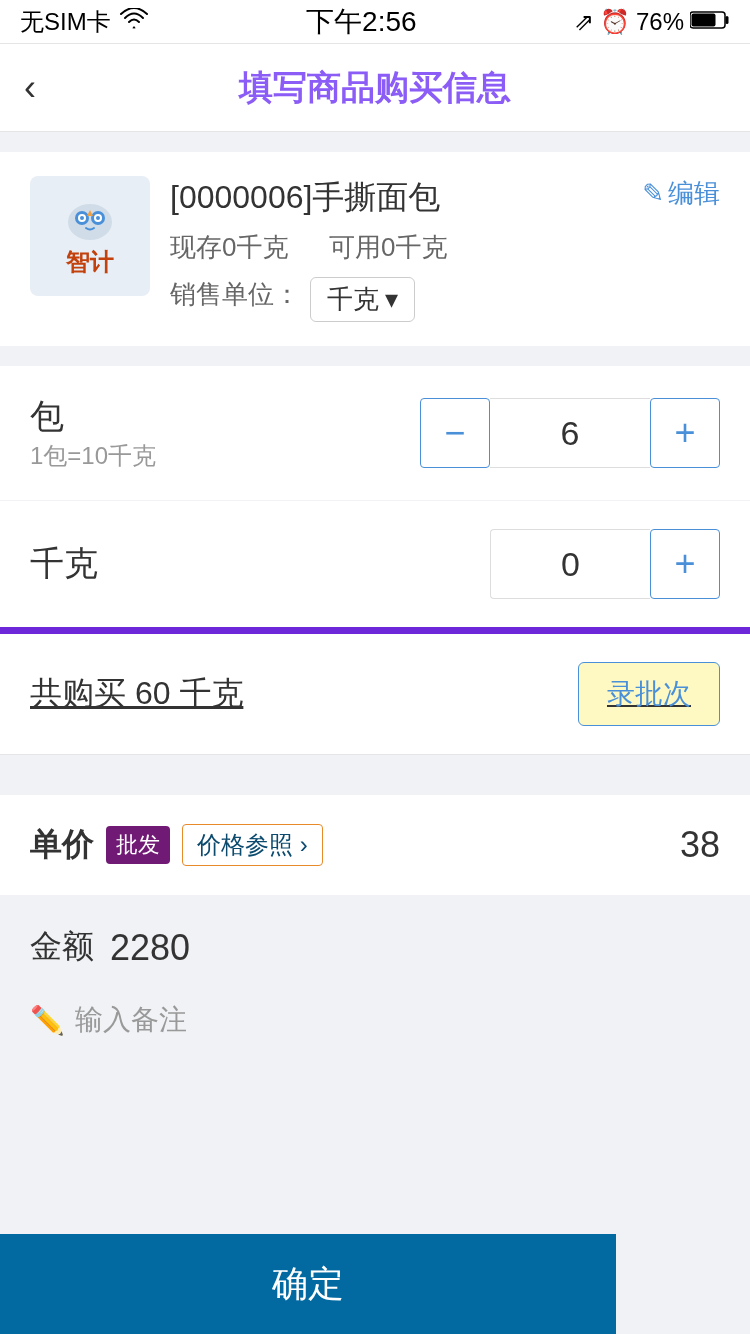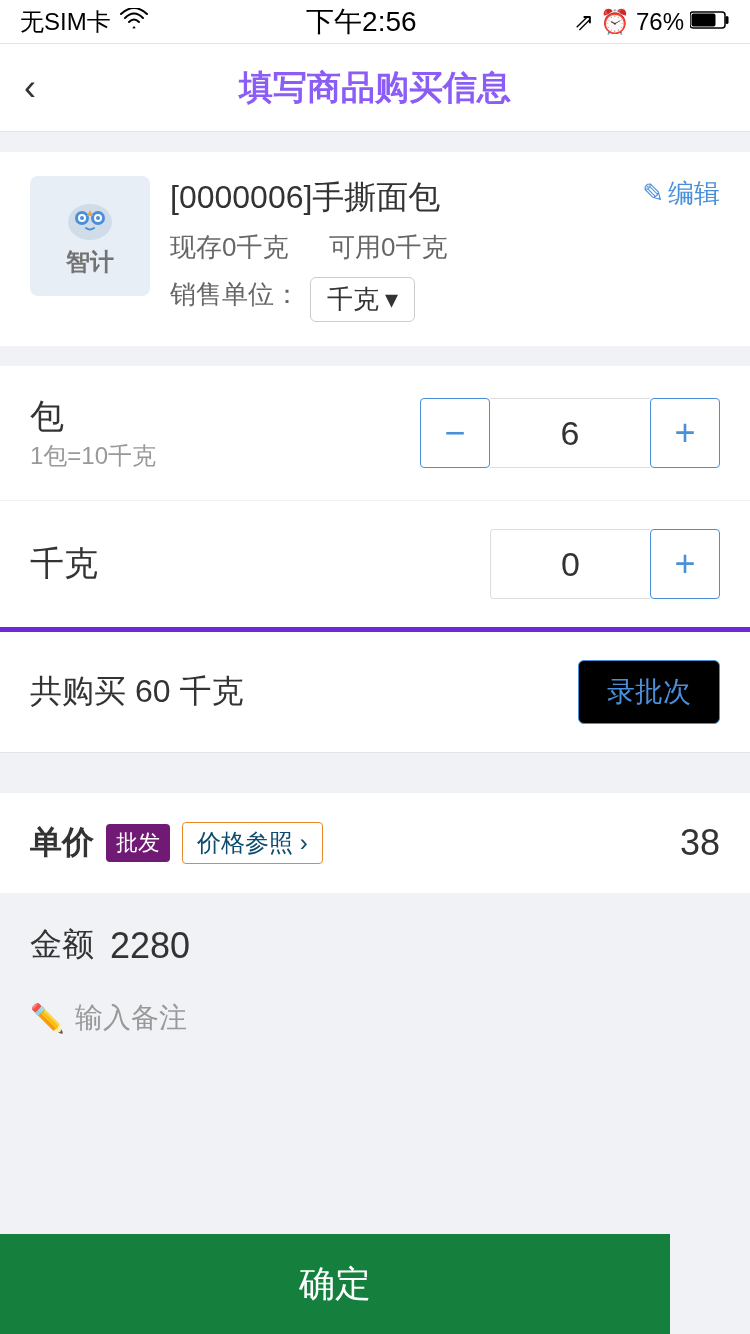--- a/index.html
+++ b/index.html
@@ -201,21 +201,21 @@
       padding: 28px 30px;
       margin-top: 0;
     }
     .summary-text { font-size: 32px; color: #333; }
     .batch-btn {
       border: 1px solid #4a90d9;
       border-radius: 6px;
       padding: 12px 28px;
       font-size: 28px;
       color: #4a90d9;
-      background: #000000;
+      background: #fef9c3;
       cursor: pointer;
     }
 
     
     .price-section {
       background: #fff;
       padding: 28px 30px;
       margin-top: 20px;
     }
     .price-row {
@@ -275,34 +275,34 @@
     .empty-space {
       background: #f0f2f5;
       height: 300px;
     }
 
     
     .confirm-btn {
       position: fixed;
       bottom: 0;
       left: 0;
-      width: 670px;
+      width: 616px;
       height: 100px;
-      background: #15803d;
+      background: #0369a1;
       display: flex;
       align-items: center;
       justify-content: center;
       font-size: 36px;
       color: #fff;
       cursor: pointer;
       font-weight: 400;
     }
     .owl-text {
       font-size: 24px;
-      color: #737373;
+      color: #c2410c;
       font-weight: 600;
       margin-top: 4px;
     }
   </style>
 </head>
 <body>
 
 <div class="status-bar">
   <div class="status-left">
     <span>无SIM卡</span>
@@ -392,21 +392,21 @@
     <div class="input-label">
       <span class="label-main">千克</span>
     </div>
     <div class="qty-control">
       <input class="qty-input-right" type="text" value="0" style="border-radius: 4px 0px 0px 4px;">
       <div class="qty-btn-right">+</div>
     </div>
   </div>
 </div>
 
-<div class="summary-row" style="border-top: 5px solid #6d28d9; border-bottom: 1px solid #e5e5e5;">
+<div class="summary-row" style="border-top: 7px solid #6d28d9; border-bottom: 1px solid #e5e5e5; text-decoration: underline;">
   <span class="summary-text">共购买 60 千克</span>
   <div class="batch-btn">录批次</div>
 </div>
 
 <div class="divider"></div>
 
 <div class="price-section">
   <div class="price-row">
     <div class="price-label-group">
       <span class="price-label">单价</span>

